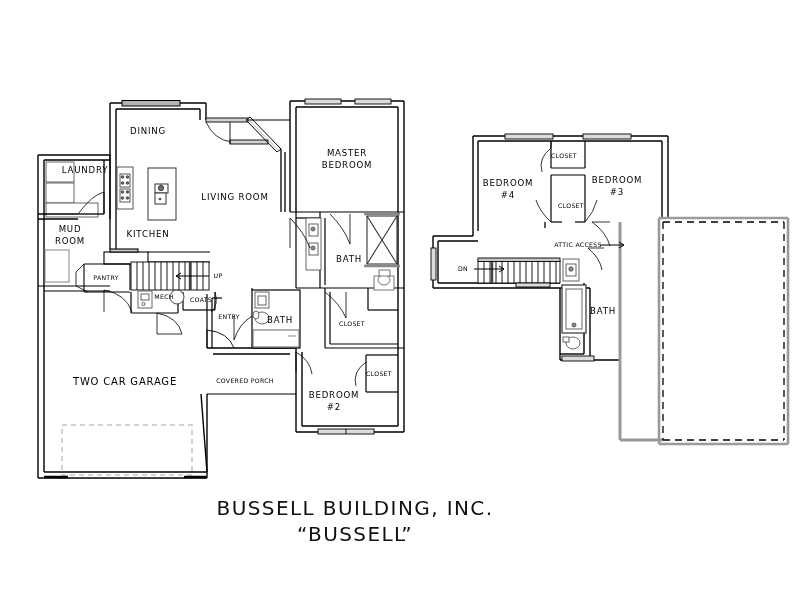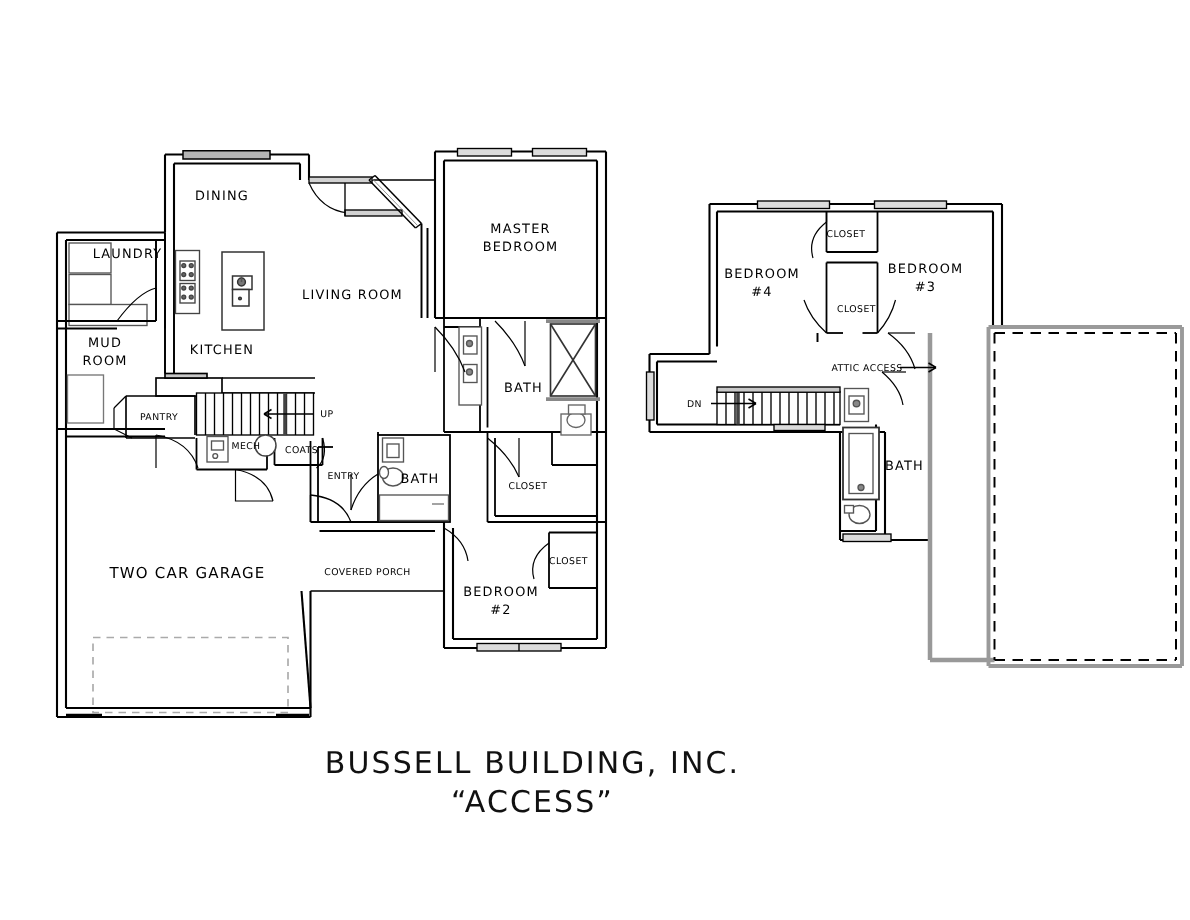--- a/index.html
+++ b/index.html
@@ -458,14 +458,14 @@
       <text x="508" y="183" text-anchor="middle" font-size="8.6" fill="#000" letter-spacing="0.8" font-family="&quot;DejaVu Sans&quot;, sans-serif"><tspan x="508" dy="0">BEDROOM</tspan><tspan x="508" dy="12.1">#4</tspan></text>
       <text x="617" y="180" text-anchor="middle" font-size="8.6" fill="#000" letter-spacing="0.8" font-family="&quot;DejaVu Sans&quot;, sans-serif"><tspan x="617" dy="0">BEDROOM</tspan><tspan x="617" dy="12.1">#3</tspan></text>
       <text x="578" y="245" text-anchor="middle" font-size="6.2" fill="#000" letter-spacing="0.3" font-family="&quot;DejaVu Sans&quot;, sans-serif"><tspan x="578" dy="0">ATTIC ACCESS</tspan></text>
       <text x="463" y="269" text-anchor="middle" font-size="6.2" fill="#000" letter-spacing="0.3" font-family="&quot;DejaVu Sans&quot;, sans-serif"><tspan x="463" dy="0">DN</tspan></text>
       <text x="603" y="311" text-anchor="middle" font-size="8.6" fill="#000" letter-spacing="0.8" font-family="&quot;DejaVu Sans&quot;, sans-serif"><tspan x="603" dy="0">BATH</tspan></text>
     </g>
 </svg>
 
 <div id="title-block">
   <div class="t1">BUSSELL BUILDING, INC.</div>
-  <div class="t2">“ACCESS”</div>
+  <div class="t2">“BUSSELL”</div>
 </div>
 
 </body></html>

